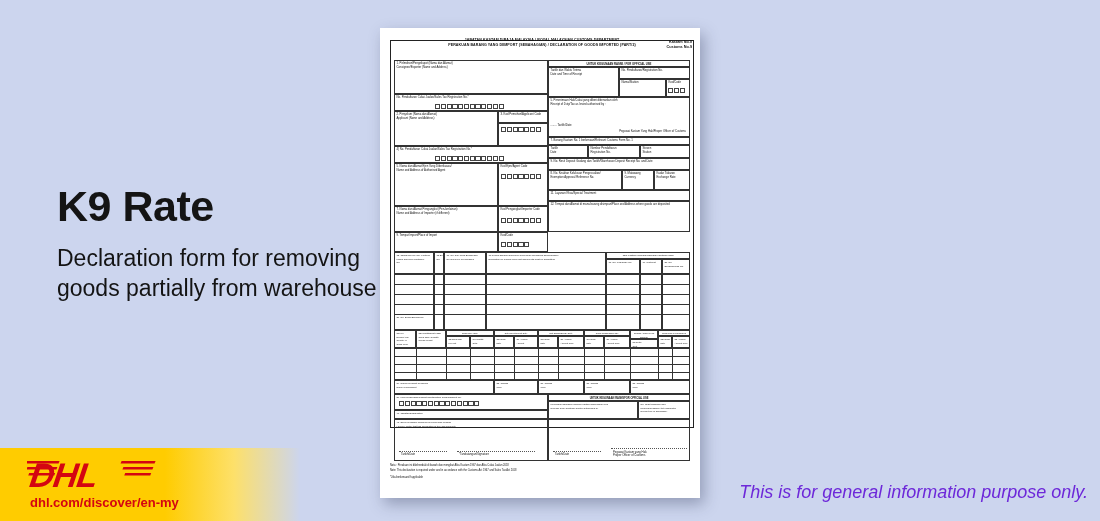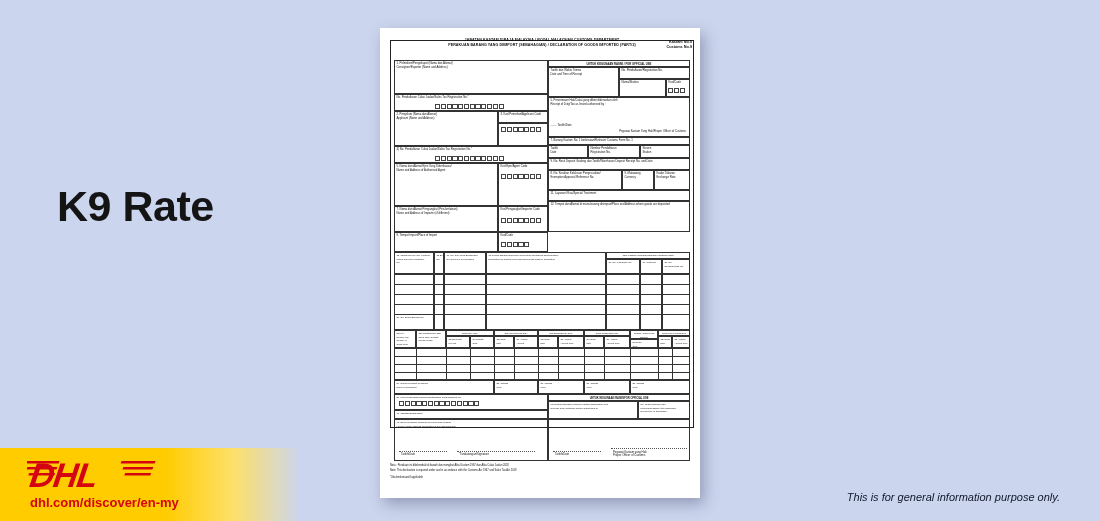--- a/index.html
+++ b/index.html
@@ -36,22 +36,22 @@
     transform:skewX(-8deg);
   }
   .dhl-stripes{
     position:absolute;left:27px;top:9px;width:130px;height:32px;pointer-events:none;
   }
   .dhl-url{
     position:absolute;left:30px;top:47px;
     font-size:13px;color:#d40511;font-weight:bold;
   }
   .footnote{
-    position:absolute;right:40px;bottom:18px;
-    font-size:11px;font-style:italic;color:#0f172a;
+    position:absolute;right:12px;bottom:18px;
+    font-size:18px;font-style:italic;color:#6d28d9;
   }
   
   .doc-shadow{
     position:absolute;left:380px;top:28px;width:320px;height:470px;
     background:#fff;
     box-shadow:4px 6px 14px rgba(40,50,80,.35);
   }
   .doc{
     position:absolute;left:386px;top:36px;width:312px;height:396px;
     background:#fff;
@@ -88,20 +88,21 @@
   .notes{
     position:absolute;left:4px;font-size:2.6px;line-height:3.6px;color:#111;
   }
   .sig{font-size:2.8px;}
 </style>
 </head>
 <body>
 
 <div class="left-panel">
   <div class="headline">K9 Rate</div>
+  <div class="subhead">Declaration form for removing goods partially from warehouse</div>
 </div>
 
 <div class="dhl-block">
   <div class="dhl-logo">DHL</div>
   <svg class="dhl-stripes" viewBox="0 0 130 32">
     <rect x="0" y="4" width="34" height="2.6" fill="#d40511" transform="skewX(-20)"></rect>
     <rect x="4" y="10" width="30" height="2.6" fill="#d40511" transform="skewX(-20)"></rect>
     <rect x="8" y="16" width="26" height="2.6" fill="#d40511" transform="skewX(-20)"></rect>
     <rect x="96" y="4" width="34" height="2.6" fill="#d40511" transform="skewX(-20)"></rect>
     <rect x="100" y="10" width="30" height="2.6" fill="#d40511" transform="skewX(-20)"></rect>

